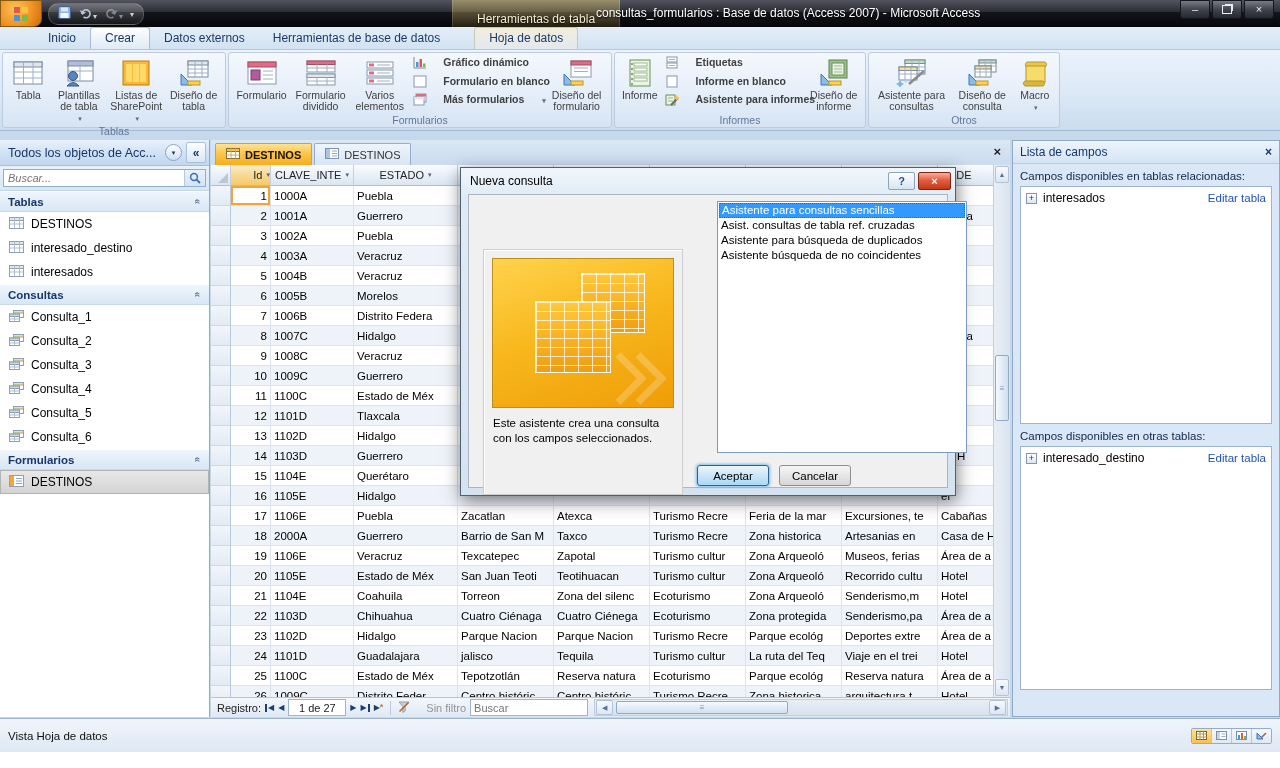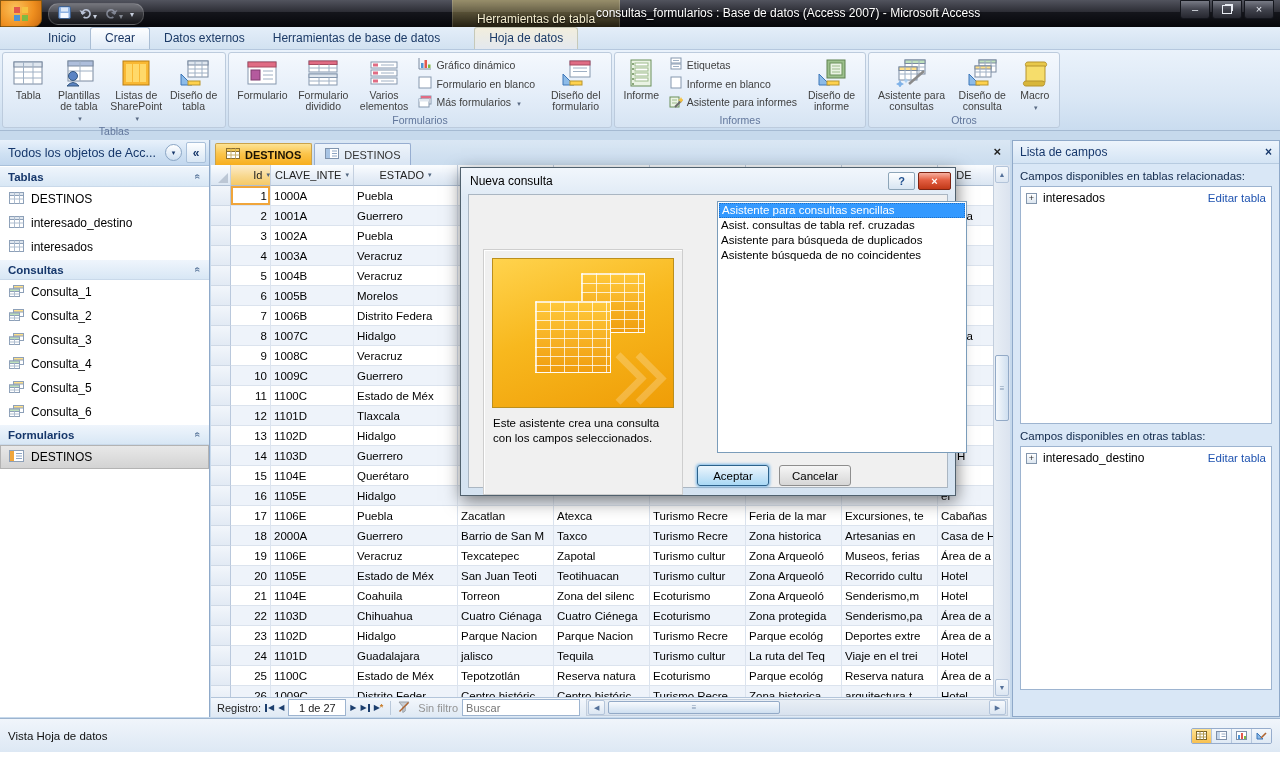--- a/index.html
+++ b/index.html
@@ -48,21 +48,21 @@
     background:linear-gradient(#eaf2fb,#dae7f5 60%,#cadcef);border-bottom:1px solid #a5bad2;
     display:flex;align-items:stretch;padding:1px 2px;gap:2px;}
   .grp{box-sizing:border-box;border:1px solid #bccbdd;border-radius:3px;margin:1px 0;display:flex;flex-direction:column;
     background:linear-gradient(#f4f8fd,#e5eef9 55%,#d6e4f3);}
   .grp-body{flex:1;display:flex;align-items:stretch;padding:1px 3px;}
   .grp-label{height:13px;font-size:10.5px;line-height:13px;color:#61769b;text-align:center;}
   .bigbtn{display:flex;flex-direction:column;align-items:center;justify-content:flex-start;
     padding:2px 3px 0;font-size:10.5px;line-height:11px;color:#3f3f3f;text-align:center;border-radius:3px;}
   .bigbtn .ic{height:34px;display:flex;align-items:center;justify-content:center;}
   .smallcol{display:flex;flex-direction:column;justify-content:space-evenly;padding:1px 4px;}
-  .smallbtn{display:flex;align-items:center;gap:4px;height:18px;font-size:10.5px;color:#3f3f3f;white-space:nowrap;}
+  .smallbtn{display:flex;gap:16px;height:18px;font-size:10.5px;color:#3f3f3f;white-space:nowrap;font-weight:bold;}
   .caret::after{content:"▾";font-size:7px;color:#5a6b84;margin-left:2px;}
   .w-tabla{width:44px}.w-56{width:58px}.w-60{width:62px}
 
   
   .nav{position:absolute;left:0;top:140px;width:210px;height:577px;background:#fff;box-sizing:border-box;
     border-right:1px solid #8fa9c9;display:flex;flex-direction:column;z-index:10;}
   .nav-h{height:25px;flex:none;background:linear-gradient(#e8f1fb,#cfe1f3 55%,#c2d7ee);border-bottom:1px solid #a9c0da;
     display:flex;align-items:center;padding:0 3px 0 8px;font-size:12.5px;color:#16376b;gap:4px;}
   .nav-h .t{flex:1;white-space:nowrap;overflow:hidden;}
   .nav-dd{width:15px;height:15px;border-radius:50%;border:1px solid #8aa5c4;background:linear-gradient(#fff,#cfe0f2);
@@ -122,21 +122,21 @@
   .recbar{position:absolute;left:0;right:0;bottom:0;height:20px;box-sizing:border-box;
     background:linear-gradient(#f3f7fc,#dfe9f4);border-top:1px solid #b3c5da;
     display:flex;align-items:center;font-size:11px;color:#222;padding:0 2px 0 6px;gap:4px;}
   .rn{font-size:8px;color:#1d3f6e;line-height:1;}
   .rn.bar-l{border-left:2px solid #1d3f6e;padding-left:1px;}
   .rn.bar-r{border-right:2px solid #1d3f6e;padding-right:1px;}
   .rn .nw{color:#c87d2a;font-size:9px;font-weight:bold;}
   .posbox{width:56px;height:15px;background:#fff;border:1px solid #9db4d0;font-size:11px;
     display:flex;align-items:center;justify-content:center;}
   .vsep{width:1px;height:14px;background:#b9c8da;margin:0 3px;}
-  .nofilter{display:flex;align-items:center;gap:8px;color:#949494;}
+  .nofilter{display:flex;align-items:center;gap:16px;color:#949494;}
   .findbox{width:116px;height:15px;background:#fff;border:1px solid #9db4d0;display:flex;align-items:center;}
   .findbox input{flex:1;border:none;outline:none;font:11px "Liberation Sans",sans-serif;color:#444;padding:0 3px;background:transparent;min-width:0;}
   .hsb{flex:1;display:flex;align-items:center;height:17px;margin-left:2px;background:linear-gradient(#e8eef5,#d8e2ee);
     border:1px solid #c2cedd;box-sizing:border-box;}
   .hsb .sa{width:15px;height:13px;margin:0 1px;display:flex;align-items:center;justify-content:center;font-size:7px;color:#55719a;
     background:linear-gradient(#f7fafd,#dce6f2);border:1px solid #b3c4da;border-radius:2px;flex:none;}
   .hthumb{width:170px;height:11px;margin-left:2px;border:1px solid #93aac7;border-radius:2px;flex:none;
     background:linear-gradient(#f7fafd,#cfdff0);display:flex;align-items:center;justify-content:center;font-size:8px;color:#7a91ad;}
   .hsb .fill{flex:1}
 
@@ -512,20 +512,31 @@
       <div class="grp-label">Otros</div>
     </div>
   </div>
 
   <div class="nav">
     <div class="nav-h">
       <span class="t">Todos los objetos de Acc...</span>
       <span class="nav-dd">▾</span>
       <span class="nav-sh">«</span>
     </div>
+    <div class="nav-search">
+      <div class="sbox">
+        <input placeholder="Buscar..." style="">
+        <span class="mag">
+            <svg width="12" height="12">
+              <circle cx="5" cy="5" r="3.4" fill="none" stroke="#3e6fb0" stroke-width="1.5"></circle>
+              <path d="M7.6 7.6 L11 11" stroke="#3e6fb0" stroke-width="1.8"></path>
+            </svg>
+          </span>
+      </div>
+    </div>
 
     <div class="sec-h">
       <span>Tablas</span>
         <span class="sec-ch">«</span>
     </div>
 
       <div class="nav-it">
         <span><svg width="15" height="12">
             <rect x="0.5" y="0.5" width="14" height="11" fill="#fff" stroke="#8da0b8"></rect>
             <rect x="0.5" y="0.5" width="14" height="3" fill="#dfe6ee" stroke="#8da0b8"></rect>

